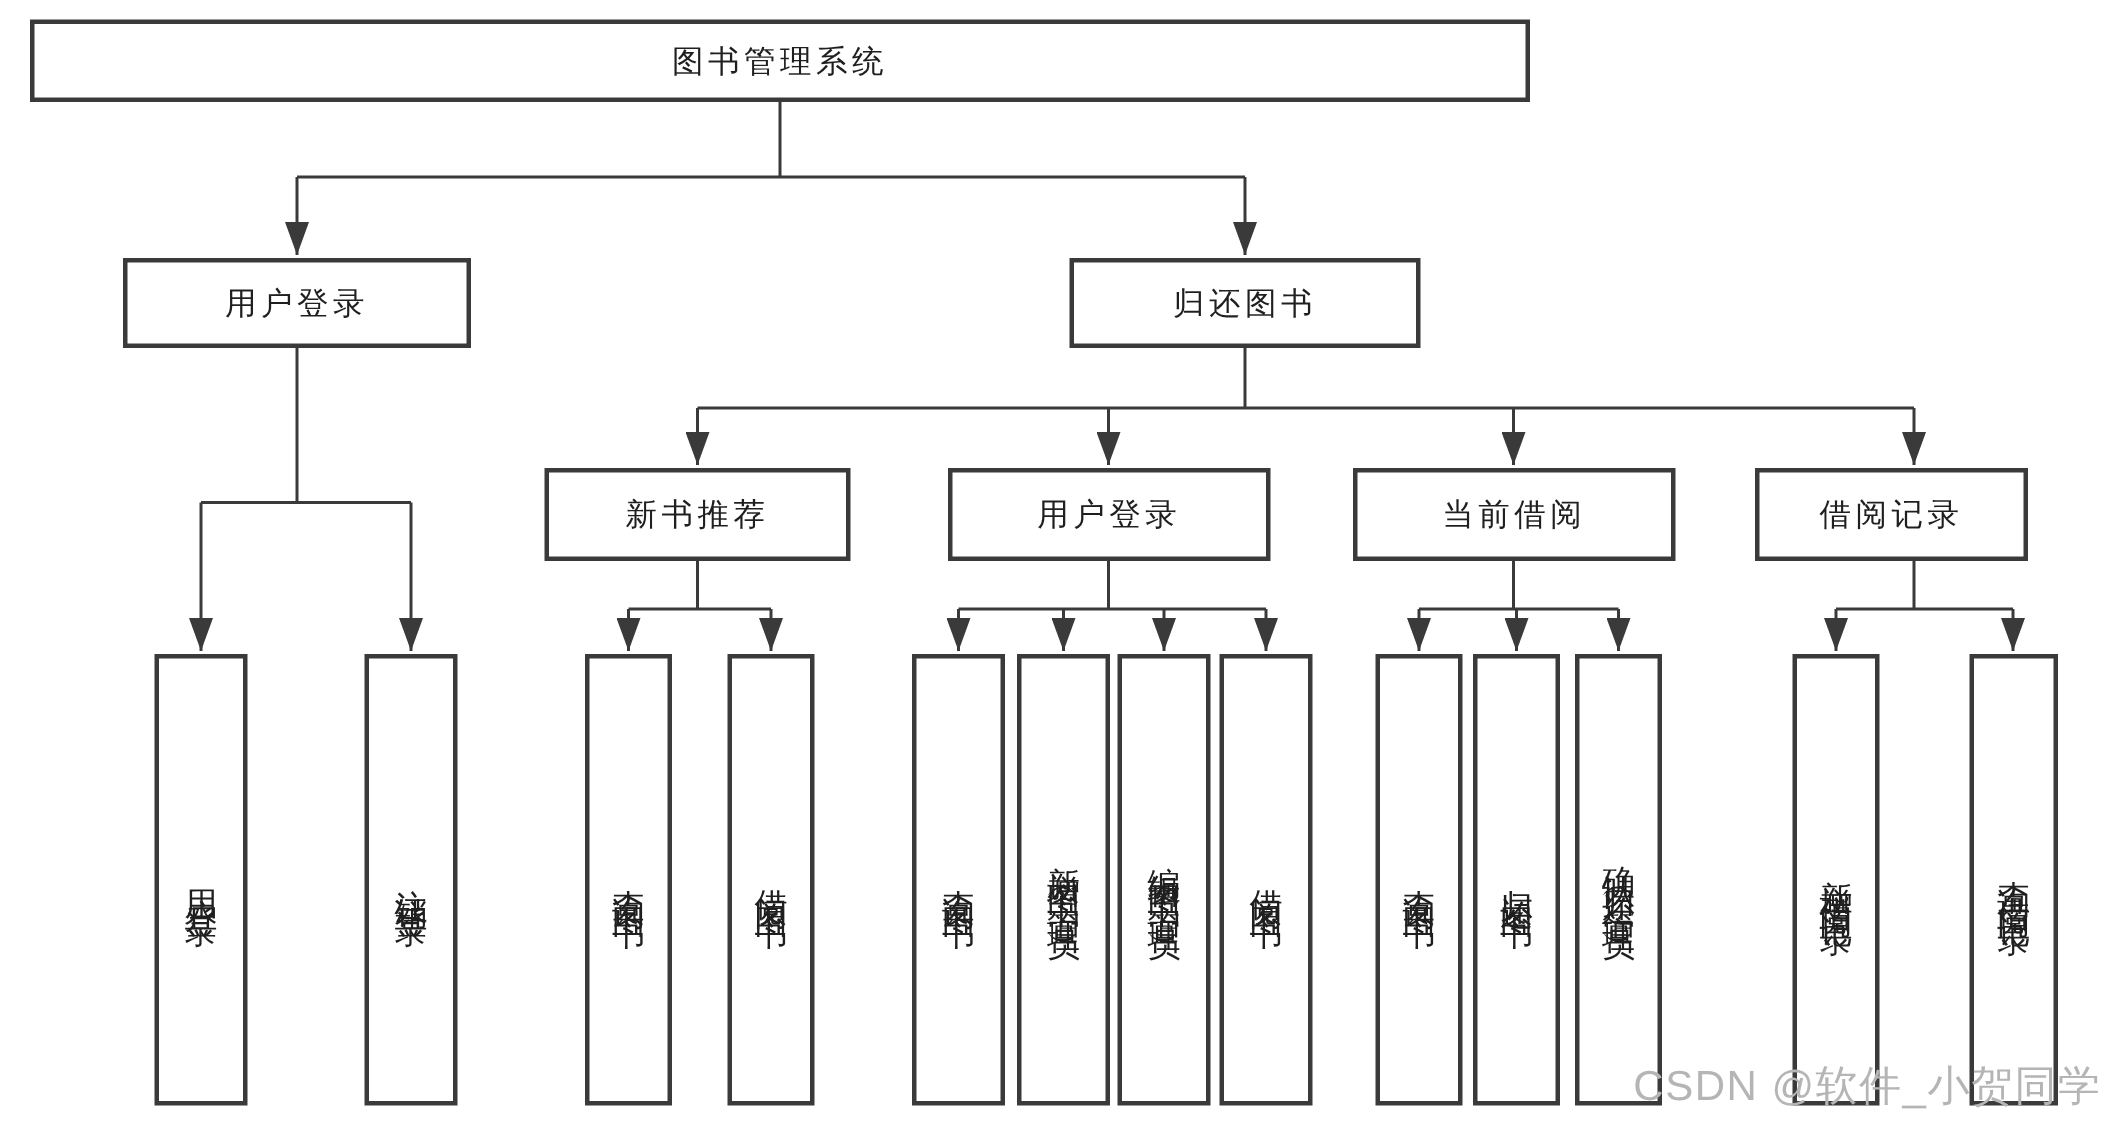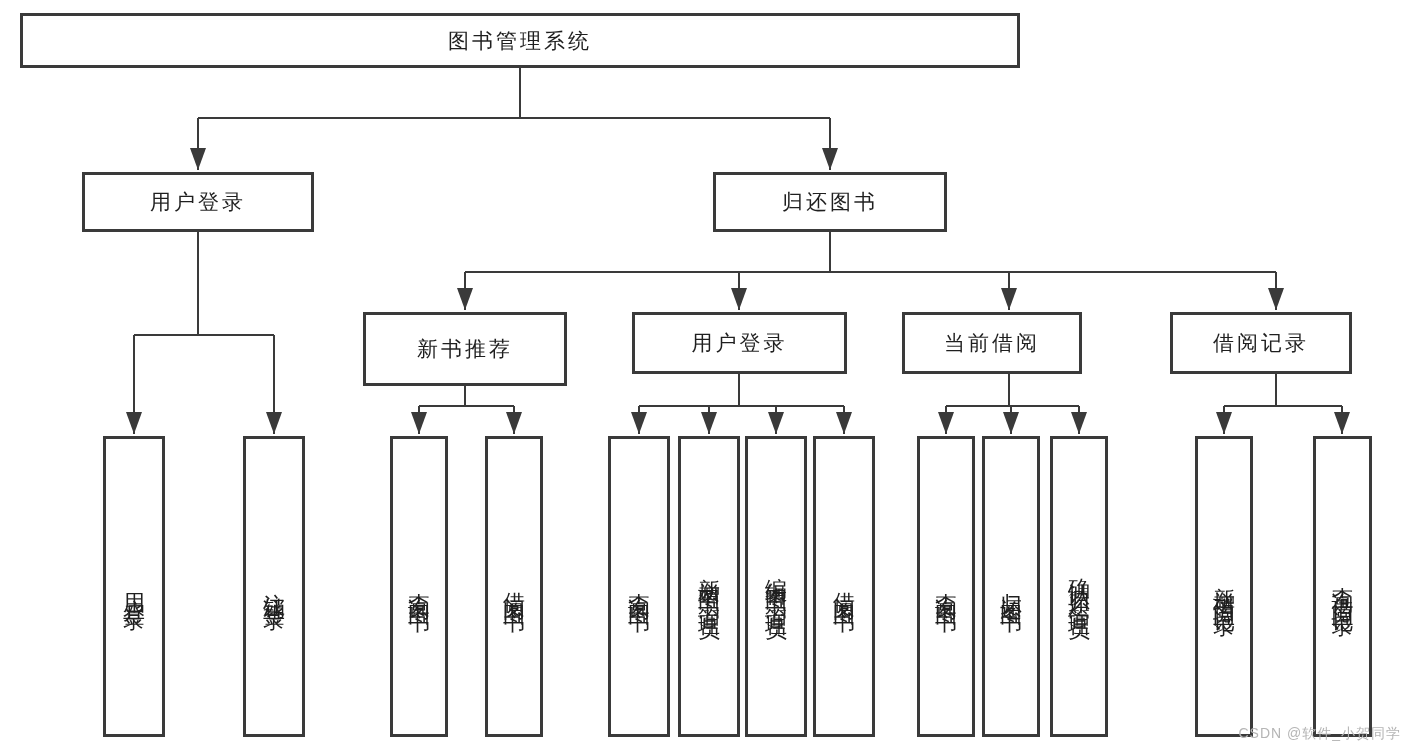--- a/index.html
+++ b/index.html
@@ -45,23 +45,23 @@
     letter-spacing: 6px;
     color: #1f1f1f;
     line-height: 1;
   }
 
   
   .n-root           { left: 20px;   top: 13px;  width: 1000px; height: 55px; }
   .n-user-login     { left: 82px;   top: 172px; width: 232px;  height: 60px; }
   .n-book-mgmt      { left: 713px;  top: 172px; width: 234px;  height: 60px; }
 
-  .n-new-book-rec   { left: 363px;  top: 312px; width: 204px;  height: 74px; }
+  .n-new-book-rec   { left: 363px;  top: 312px; width: 204px;  height: 62px; }
   .n-book-borrow    { left: 632px;  top: 312px; width: 215px;  height: 62px; }
-  .n-current-borrow { left: 902px;  top: 312px; width: 180px;  height: 62px; }
+  .n-current-borrow { left: 902px;  top: 312px; width: 215px;  height: 62px; }
   .n-borrow-records { left: 1170px; top: 312px; width: 182px;  height: 62px; }
 
   .leaf { top: 436px; height: 301px; }
   .l-user-login   { left: 103px;  width: 62px; }
   .l-logout       { left: 243px;  width: 62px; }
   .l-rec-query    { left: 390px;  width: 58px; }
   .l-rec-borrow   { left: 485px;  width: 58px; }
   .l-bb-query     { left: 608px;  width: 62px; }
   .l-bb-add       { left: 678px;  width: 62px; }
   .l-bb-edit      { left: 745px;  width: 62px; }
@@ -69,21 +69,21 @@
   .l-cb-query     { left: 917px;  width: 58px; }
   .l-cb-return    { left: 982px;  width: 58px; }
   .l-cb-confirm   { left: 1050px; width: 58px; }
   .l-br-add       { left: 1195px; width: 58px; }
   .l-br-query     { left: 1313px; width: 59px; }
 
   .watermark {
     position: absolute;
     right: 4px;
     bottom: 4px;
-    font-size: 14px;
+    font-size: 28px;
     letter-spacing: 1px;
     color: #b5b5b5;
     white-space: nowrap;
   }
 </style>
 </head>
 <body>
 
 <div class="canvas">
 

